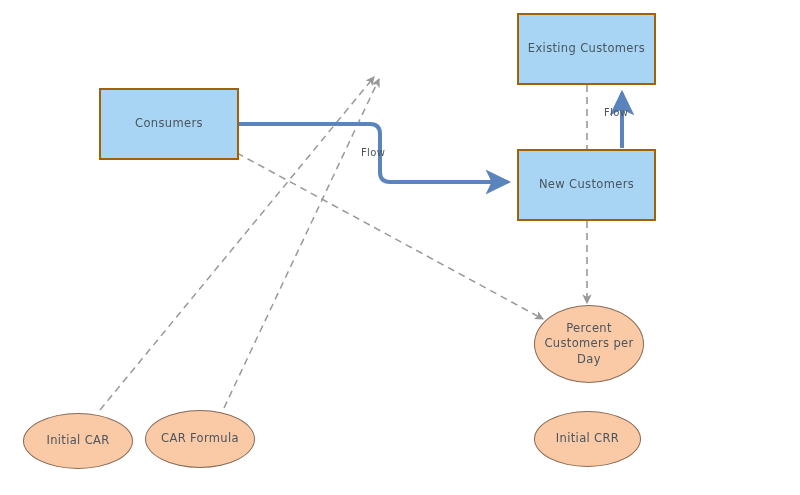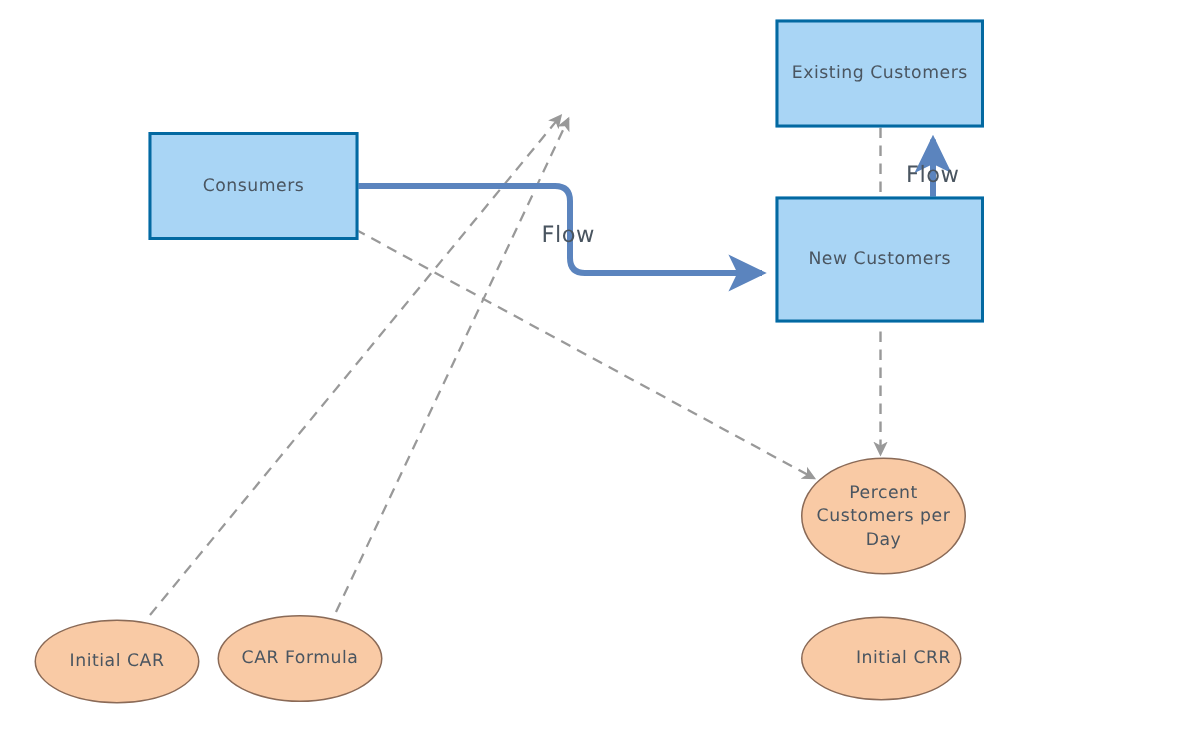--- a/index.html
+++ b/index.html
@@ -35,37 +35,37 @@
     text-align: center;
     color: #4a5560;
     font-family: "DejaVu Sans", sans-serif;
     font-size: 11.5px;
     letter-spacing: 0.35px;
     line-height: 1.32;
     z-index: 5;
   }
   .stock {
     background: #a9d5f5;
-    border: 2px solid #0369a1;
+    border: 2px solid #a16207;
   }
   .aux {
     background: #f9caa5;
     border: 1.6px solid #8a6a57;
     border-radius: 50%;
   }
   .node-label {
     display: block;
     padding: 0 6px;
     white-space: pre-line;
   }
   .flow-label {
     position: absolute;
     color: #4a5560;
     font-family: "DejaVu Sans", sans-serif;
-    font-size: 15px;
+    font-size: 10px;
     letter-spacing: 0.35px;
     z-index: 6;
     white-space: nowrap;
   }
 </style>
 </head>
 <body>
 
 <div id="canvas">
 
@@ -95,41 +95,41 @@
   </svg>
 
   <div class="node stock" style="left:99px; top:88px; width:140px; height:72px;">
     <span class="node-label">Consumers</span>
   </div>
 
   <div class="node stock" style="left:517px; top:13px; width:139px; height:72px;">
     <span class="node-label">Existing Customers</span>
   </div>
 
-  <div class="node stock" style="left:517px; top:131px; width:139px; height:84px;">
+  <div class="node stock" style="left:517px; top:149px; width:139px; height:72px;">
     <span class="node-label">New Customers</span>
   </div>
 
 
   <div class="node aux" style="left:534px; top:305px; width:110px; height:78px;justify-content:center;">
     <span class="node-label">Percent
 Customers per
 Day</span>
   </div>
 
   <div class="node aux" style="left:23px; top:413px; width:110px; height:56px;">
     <span class="node-label">Initial CAR</span>
   </div>
 
   <div class="node aux" style="left:145px; top:410px; width:110px; height:58px;">
     <span class="node-label">CAR Formula</span>
   </div>
 
 
-  <div class="node aux" style="left:534px; top:411px; width:107px; height:56px;justify-content:flex-end;">
+  <div class="node aux" style="left:534px; top:411px; width:107px; height:56px;">
     <span class="node-label">Initial CRR</span>
   </div>
 
 
   <div class="flow-label" style="left:361px; top:147px;">Flow</div>
 
   <div class="flow-label" style="left:604px; top:107px;">Flow</div>
 
 </div>
 

